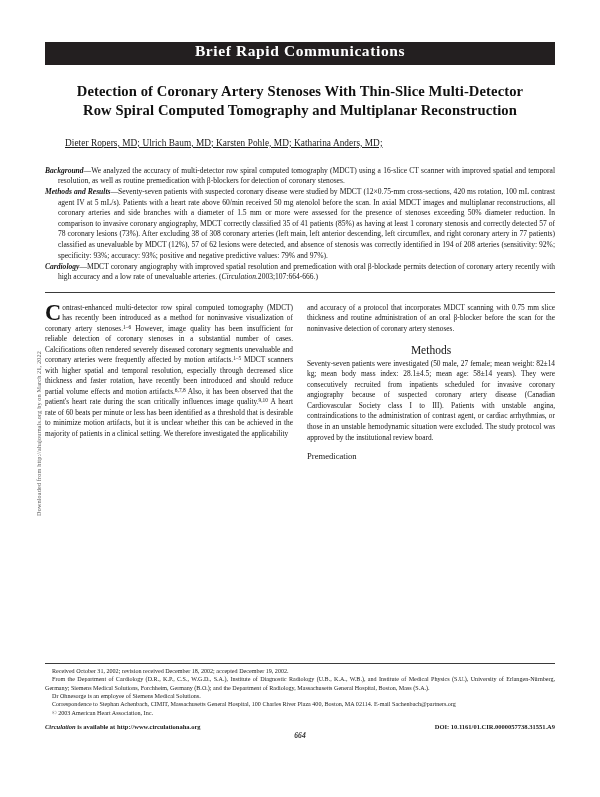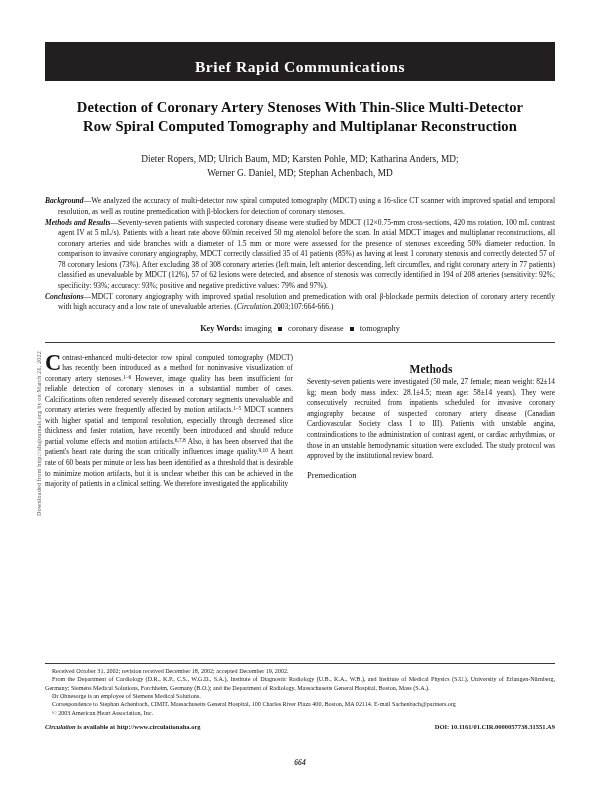--- a/index.html
+++ b/index.html
@@ -52,46 +52,46 @@
   
   #banner {
     margin-top: 42px;
     background: #231f20;
     color: #ffffff;
     text-align: center;
     font-family: "Liberation Serif", serif;
     font-weight: bold;
     font-size: 15.5px;
     letter-spacing: 0.6px;
-    padding: 16px 0 5px 0;
+    padding: 0 0 5px 0;
     line-height: 1.15;
   }
 
   
   #title {
     margin: 17px auto 16px auto;
     width: 458px;
     text-align: center;
     font-family: "Liberation Serif", serif;
     font-weight: bold;
     font-size: 14.6px;
     line-height: 1.30;
     letter-spacing: 0.1px;
     color: #111;
   }
 
   
   #authors {
     margin: 15px auto 0 auto;
     width: 470px;
-    text-align: center;
     font-size: 9.3px;
     line-height: 1.52;
     letter-spacing: 0.05px;
     color: #1a1a1a;
+    text-decoration: underline;
   }
 
   
   #abstract {
     margin: 16px 0 0 0;
     font-size: 7.55px;
     line-height: 1.395;
     text-align: justify;
     color: #151515;
   }
@@ -157,21 +157,21 @@
     float: left;
     font-size: 22.5px;
     line-height: 0.82;
     font-weight: bold;
     padding: 1px 1px 0 0;
     font-family: "Liberation Serif", serif;
   }
 
   .sec-head {
     text-align: center;
-    font-weight: bold;
+    font-weight: normal;
     font-size: 11.5px;
     margin: 10px 0 2px 0;
     line-height: 1.1;
   }
   .subsec-head {
     font-weight: normal;
     font-size: 8.6px;
     margin: 9px 0 1px 0;
     line-height: 1.15;
   }
@@ -213,21 +213,21 @@
   #avail-row .avail-left { }
   #avail-row .avail-left .ital {
     font-style: italic;
   }
   #avail-row .avail-right { font-weight: bold; }
 
   
   #folio {
     position: absolute;
     left: 0;
-    top: 758px;
+    top: 731px;
     width: 510px;
     text-align: center;
     font-size: 7.6px;
     font-weight: bold;
     font-style: italic;
     color: #333;
   }
 </style>
 </head>
 <body>
@@ -237,47 +237,39 @@
   <div id="watermark">Downloaded from http://ahajournals.org by on March 21, 2022</div>
 
   <div id="content">
 
     <div id="banner">Brief Rapid Communications</div>
 
     <h1 id="title">Detection of Coronary Artery Stenoses With Thin-Slice Multi-Detector Row Spiral Computed Tomography and Multiplanar Reconstruction</h1>
 
     <div id="authors">
       <div>Dieter Ropers, MD; Ulrich Baum, MD; Karsten Pohle, MD; Katharina Anders, MD;</div>
-      <div>Werner G. Daniel, MD; Stephan Achenbach, MD</div>
     </div>
 
     <div id="abstract">
       <p class="para"><span class="lead">Background</span><span>—We analyzed the accuracy of multi-detector row spiral computed tomography (MDCT) using a 16-slice CT scanner with improved spatial and temporal resolution, as well as routine premedication with β-blockers for detection of coronary stenoses.</span></p>
       <p class="para"><span class="lead">Methods and Results</span><span>—Seventy-seven patients with suspected coronary disease were studied by MDCT (12×0.75-mm cross-sections, 420 ms rotation, 100 mL contrast agent IV at 5 mL/s). Patients with a heart rate above 60/min received 50 mg atenolol before the scan. In axial MDCT images and multiplanar reconstructions, all coronary arteries and side branches with a diameter of 1.5 mm or more were assessed for the presence of stenoses exceeding 50% diameter reduction. In comparison to invasive coronary angiography, MDCT correctly classified 35 of 41 patients (85%) as having at least 1 coronary stenosis and correctly detected 57 of 78 coronary lesions (73%). After excluding 38 of 308 coronary arteries (left main, left anterior descending, left circumflex, and right coronary artery in 77 patients) classified as unevaluable by MDCT (12%), 57 of 62 lesions were detected, and absence of stenosis was correctly identified in 194 of 208 arteries (sensitivity: 92%; specificity: 93%; accuracy: 93%; positive and negative predictive values: 79% and 97%).</span></p>
-      <p class="para"><span class="lead">Conclusions</span><span>—MDCT coronary angiography with improved spatial resolution and premedication with oral β-blockade permits detection of coronary artery recently with high accuracy and a low rate of unevaluable arteries. (</span><span class="cite">Circulation.</span><span class="citenum">2003;107:664-666.</span><span class="citenum">)</span></p>
-    </div>
-
-    <div id="keywords">
-      <span class="kw-label">Key Words:</span>
-      <span>imaging</span>
-      <span class="sq"></span>
-      <span>coronary disease</span>
-      <span class="sq"></span>
-      <span>tomography</span>
-    </div>
+      <p class="para"><span class="lead">Cardiology</span><span>—MDCT coronary angiography with improved spatial resolution and premedication with oral β-blockade permits detection of coronary artery recently with high accuracy and a low rate of unevaluable arteries. (</span><span class="cite">Circulation.</span><span class="citenum">2003;107:664-666.</span><span class="citenum">)</span></p>
+    </div>
+
 
     <hr class="rule">
 
     <div id="body-cols">
 
       <div class="col">
         <p class="dropcap"><span>Contrast-enhanced multi-detector row spiral computed tomography (MDCT) has recently been introduced as a method for noninvasive visualization of coronary artery stenoses.</span><sup>1–6</sup><span> However, image quality has been insufficient for reliable detection of coronary stenoses in a substantial number of cases. Calcifications often rendered severely diseased coronary segments unevaluable and coronary arteries were frequently affected by motion artifacts.</span><sup>1–5</sup><span> MDCT scanners with higher spatial and temporal resolution, especially through decreased slice thickness and faster rotation, have recently been introduced and should reduce partial volume effects and motion artifacts.</span><sup>6,7,8</sup><span> Also, it has been observed that the patient's heart rate during the scan critically influences image quality.</span><sup>9,10</sup><span> A heart rate of 60 beats per minute or less has been identified as a threshold that is desirable to minimize motion artifacts, but it is unclear whether this can be achieved in the majority of patients in a clinical setting. We therefore investigated the applicability</span></p>
       </div>
 
       <div class="col">
+        <p>and accuracy of a protocol that incorporates MDCT scanning with 0.75 mm slice thickness and routine administration of an oral β-blocker before the scan for the noninvasive detection of coronary artery stenoses.</p>
         <h2 class="sec-head">Methods</h2>
         <p>Seventy-seven patients were investigated (50 male, 27 female; mean weight: 82±14 kg; mean body mass index: 28.1±4.5; mean age: 58±14 years). They were consecutively recruited from inpatients scheduled for invasive coronary angiography because of suspected coronary artery disease (Canadian Cardiovascular Society class I to III). Patients with unstable angina, contraindications to the administration of contrast agent, or cardiac arrhythmias, or those in an unstable hemodynamic situation were excluded. The study protocol was approved by the institutional review board.</p>
         <h3 class="subsec-head">Premedication</h3>
       </div>
 
     </div>
 
     <div id="footnotes">
       <div class="topline"></div>
       <p class="fn">Received October 31, 2002; revision received December 18, 2002; accepted December 19, 2002.</p>

